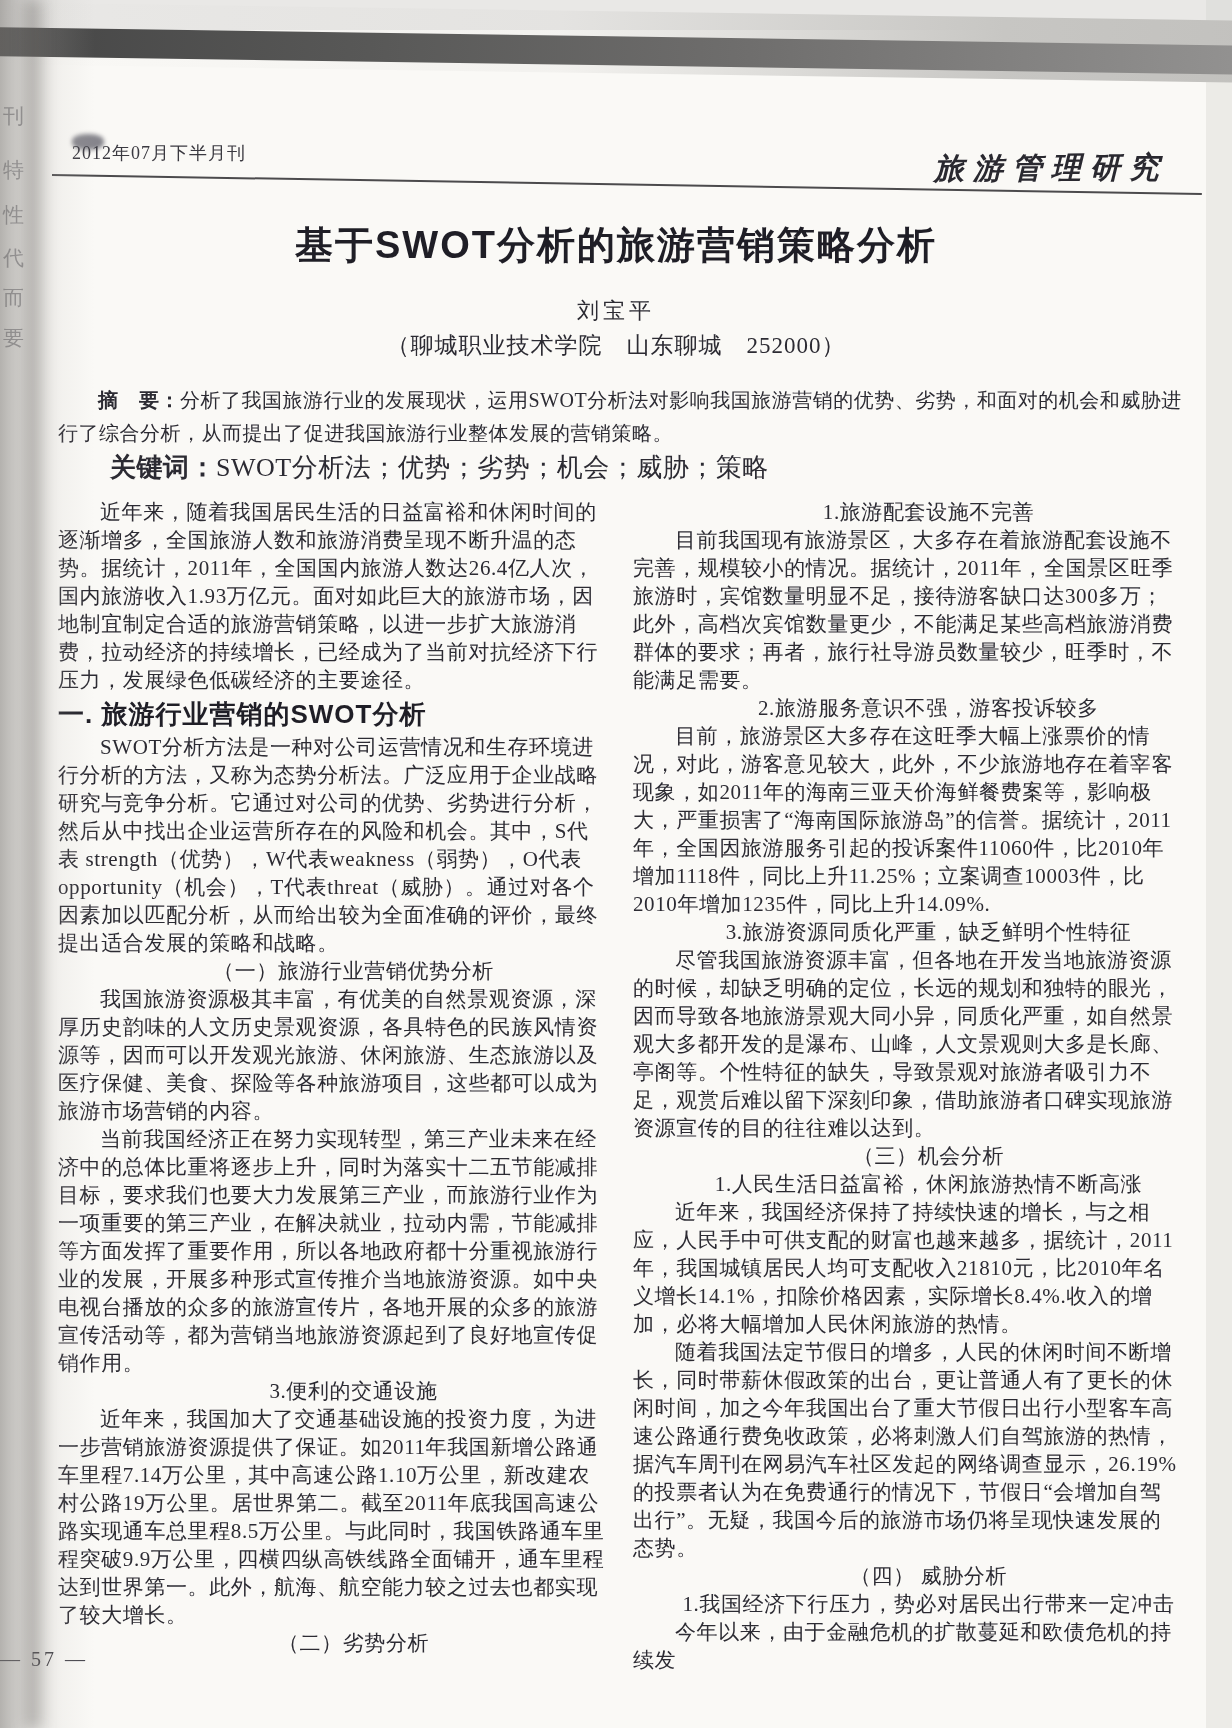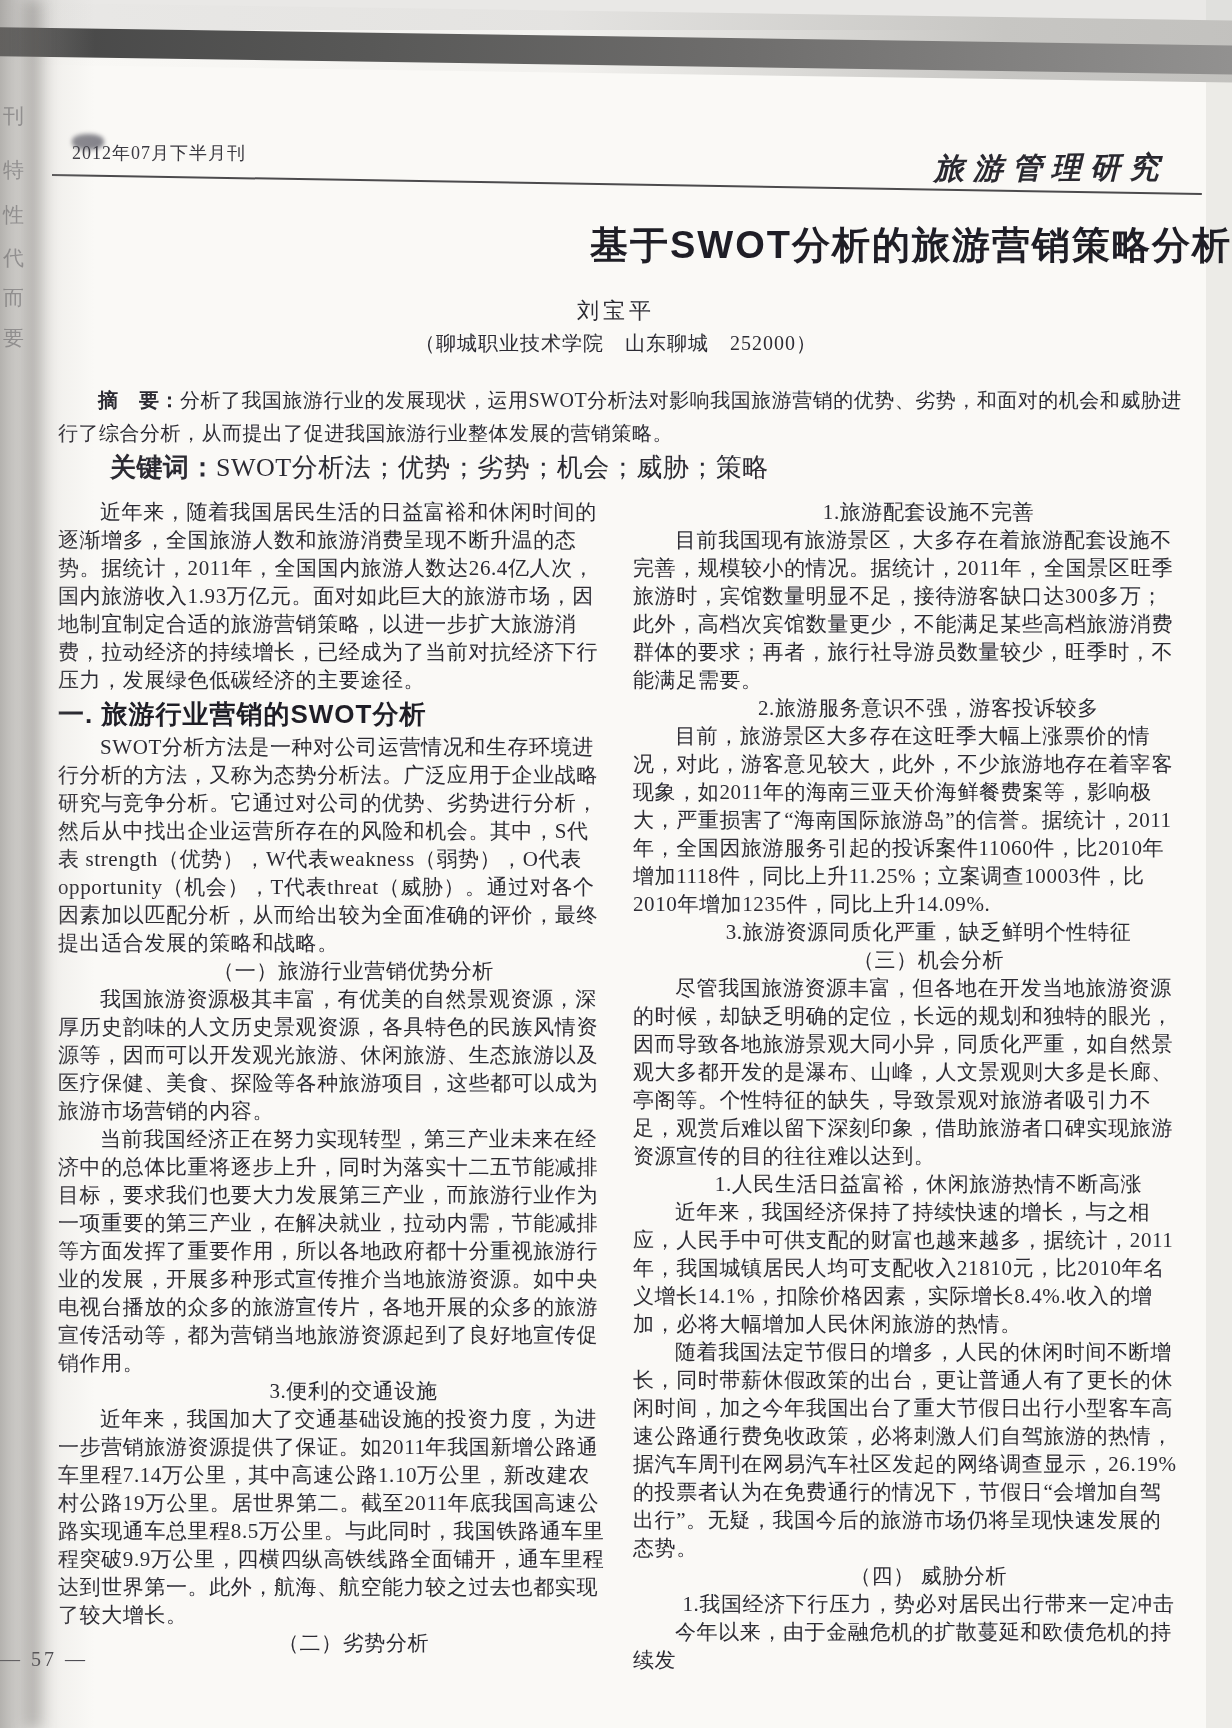--- a/index.html
+++ b/index.html
@@ -56,26 +56,26 @@
     position:absolute;right:64px;top:148px;font-size:30px;letter-spacing:9px;
     font-style:italic;font-weight:600;color:#2a2930;z-index:2;
     transform:rotate(-0.4deg);
   }
   .header-rule{
     position:absolute;left:52px;top:174px;width:1150px;height:2px;background:#4b4a4c;z-index:2;
     transform:rotate(0.95deg);transform-origin:left center;
   }
   
   .title{
-    position:absolute;left:0;top:220px;width:100%;text-align:right;z-index:2;
+    position:absolute;left:0;top:220px;width:100%;text-align:center;z-index:2;
     font-family:"Liberation Sans","DejaVu Sans",sans-serif;
     font-weight:bold;font-size:38px;letter-spacing:2px;color:#1f1e26;
   }
   .author{position:absolute;left:0;top:296px;width:100%;text-align:center;font-size:22px;letter-spacing:4px;z-index:2;}
-  .affiliation{position:absolute;left:0;top:330px;width:100%;text-align:center;font-size:20px;letter-spacing:1px;z-index:2;}
+  .affiliation{position:absolute;left:0;top:330px;width:100%;text-align:center;font-size:23px;letter-spacing:1px;z-index:2;}
   .abstract{
     position:absolute;left:58px;top:384px;width:1126px;z-index:2;
     font-size:20px;line-height:33px;text-indent:2em;letter-spacing:0.5px;
   }
   .abstract .lbl, .keywords .lbl{
     font-family:"Liberation Sans","DejaVu Sans",sans-serif;font-weight:bold;
   }
   .keywords{
     position:absolute;left:58px;top:452px;width:1126px;z-index:2;
     font-size:26px;line-height:30px;text-indent:2em;letter-spacing:0.5px;
@@ -148,22 +148,22 @@
         <div class="blk sub">3.便利的交通设施</div>
         <div class="blk p">近年来，我国加大了交通基础设施的投资力度，为进一步营销旅游资源提供了保证。如2011年我国新增公路通车里程7.14万公里，其中高速公路1.10万公里，新改建农村公路19万公里。居世界第二。截至2011年底我国高速公路实现通车总里程8.5万公里。与此同时，我国铁路通车里程突破9.9万公里，四横四纵高铁线路全面铺开，通车里程达到世界第一。此外，航海、航空能力较之过去也都实现了较大增长。</div>
         <div class="blk sub">（二）劣势分析</div>
       </div>
     <div class="col">
         <div class="blk sub">1.旅游配套设施不完善</div>
         <div class="blk p">目前我国现有旅游景区，大多存在着旅游配套设施不完善，规模较小的情况。据统计，2011年，全国景区旺季旅游时，宾馆数量明显不足，接待游客缺口达300多万；此外，高档次宾馆数量更少，不能满足某些高档旅游消费群体的要求；再者，旅行社导游员数量较少，旺季时，不能满足需要。</div>
         <div class="blk sub">2.旅游服务意识不强，游客投诉较多</div>
         <div class="blk p">目前，旅游景区大多存在这旺季大幅上涨票价的情况，对此，游客意见较大，此外，不少旅游地存在着宰客现象，如2011年的海南三亚天价海鲜餐费案等，影响极大，严重损害了“海南国际旅游岛”的信誉。据统计，2011年，全国因旅游服务引起的投诉案件11060件，比2010年增加1118件，同比上升11.25%；立案调查10003件，比2010年增加1235件，同比上升14.09%.</div>
         <div class="blk sub">3.旅游资源同质化严重，缺乏鲜明个性特征</div>
+        <div class="blk p">尽管我国旅游资源丰富，但各地在开发当地旅游资源的时候，却缺乏明确的定位，长远的规划和独特的眼光，因而导致各地旅游景观大同小异，同质化严重，如自然景观大多都开发的是瀑布、山峰，人文景观则大多是长廊、亭阁等。个性特征的缺失，导致景观对旅游者吸引力不足，观赏后难以留下深刻印象，借助旅游者口碑实现旅游资源宣传的目的往往难以达到。</div>
         <div class="blk sub">（三）机会分析</div>
-        <div class="blk p">尽管我国旅游资源丰富，但各地在开发当地旅游资源的时候，却缺乏明确的定位，长远的规划和独特的眼光，因而导致各地旅游景观大同小异，同质化严重，如自然景观大多都开发的是瀑布、山峰，人文景观则大多是长廊、亭阁等。个性特征的缺失，导致景观对旅游者吸引力不足，观赏后难以留下深刻印象，借助旅游者口碑实现旅游资源宣传的目的往往难以达到。</div>
         <div class="blk sub">1.人民生活日益富裕，休闲旅游热情不断高涨</div>
         <div class="blk p">近年来，我国经济保持了持续快速的增长，与之相应，人民手中可供支配的财富也越来越多，据统计，2011年，我国城镇居民人均可支配收入21810元，比2010年名义增长14.1%，扣除价格因素，实际增长8.4%.收入的增加，必将大幅增加人民休闲旅游的热情。</div>
         <div class="blk p">随着我国法定节假日的增多，人民的休闲时间不断增长，同时带薪休假政策的出台，更让普通人有了更长的休闲时间，加之今年我国出台了重大节假日出行小型客车高速公路通行费免收政策，必将刺激人们自驾旅游的热情，据汽车周刊在网易汽车社区发起的网络调查显示，26.19%的投票者认为在免费通行的情况下，节假日“会增加自驾出行”。无疑，我国今后的旅游市场仍将呈现快速发展的态势。</div>
         <div class="blk sub">（四） 威胁分析</div>
         <div class="blk sub">1.我国经济下行压力，势必对居民出行带来一定冲击</div>
         <div class="blk p">今年以来，由于金融危机的扩散蔓延和欧债危机的持续发</div>
       </div>
   </div>
 
   <div class="footer">— 57 —</div>

